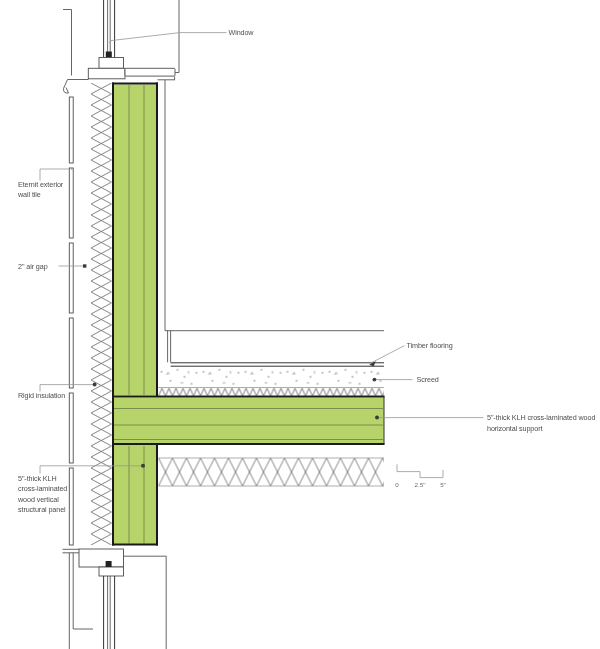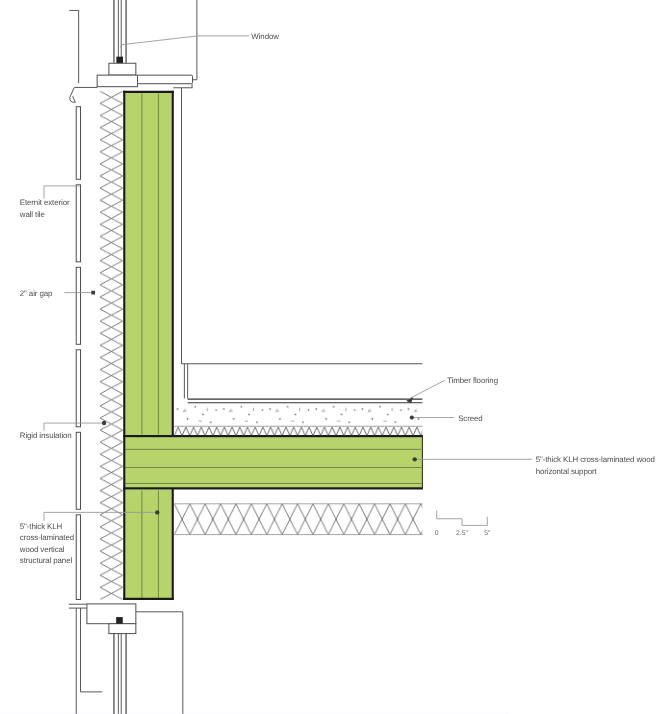--- a/index.html
+++ b/index.html
@@ -1,16 +1,16 @@
 <!DOCTYPE html>
 <html><head>
 <meta charset="utf-8">
 <style>
   html,body{margin:0;padding:0;background:#ffffff;}
-  #stage{position:relative;width:600px;height:649px;background:#c4b5fd;overflow:hidden;}
+  #stage{position:relative;width:600px;height:649px;background:#f97316;overflow:hidden;}
   svg{display:block;}
   .ln{stroke:#555;stroke-width:.9;fill:none;}
   .thin{stroke:#777;stroke-width:.6;fill:none;}
   .dark{stroke:#333;stroke-width:1;fill:none;}
   .blk{stroke:#1a1a1a;stroke-width:2;fill:none;}
   .wht{fill:#ffffff;stroke:#4d4d4d;stroke-width:.9;}
   .leader{stroke:#979797;stroke-width:.8;fill:none;}
   .dot{fill:#3c3c3c;stroke:none;}
   .txt{font-family:"Liberation Sans",sans-serif;font-size:7.2px;fill:#4e4e4e;letter-spacing:-0.1px;}
   .txt-s{font-family:"Liberation Sans",sans-serif;font-size:6.2px;fill:#6a6a6a;text-anchor:middle;}

